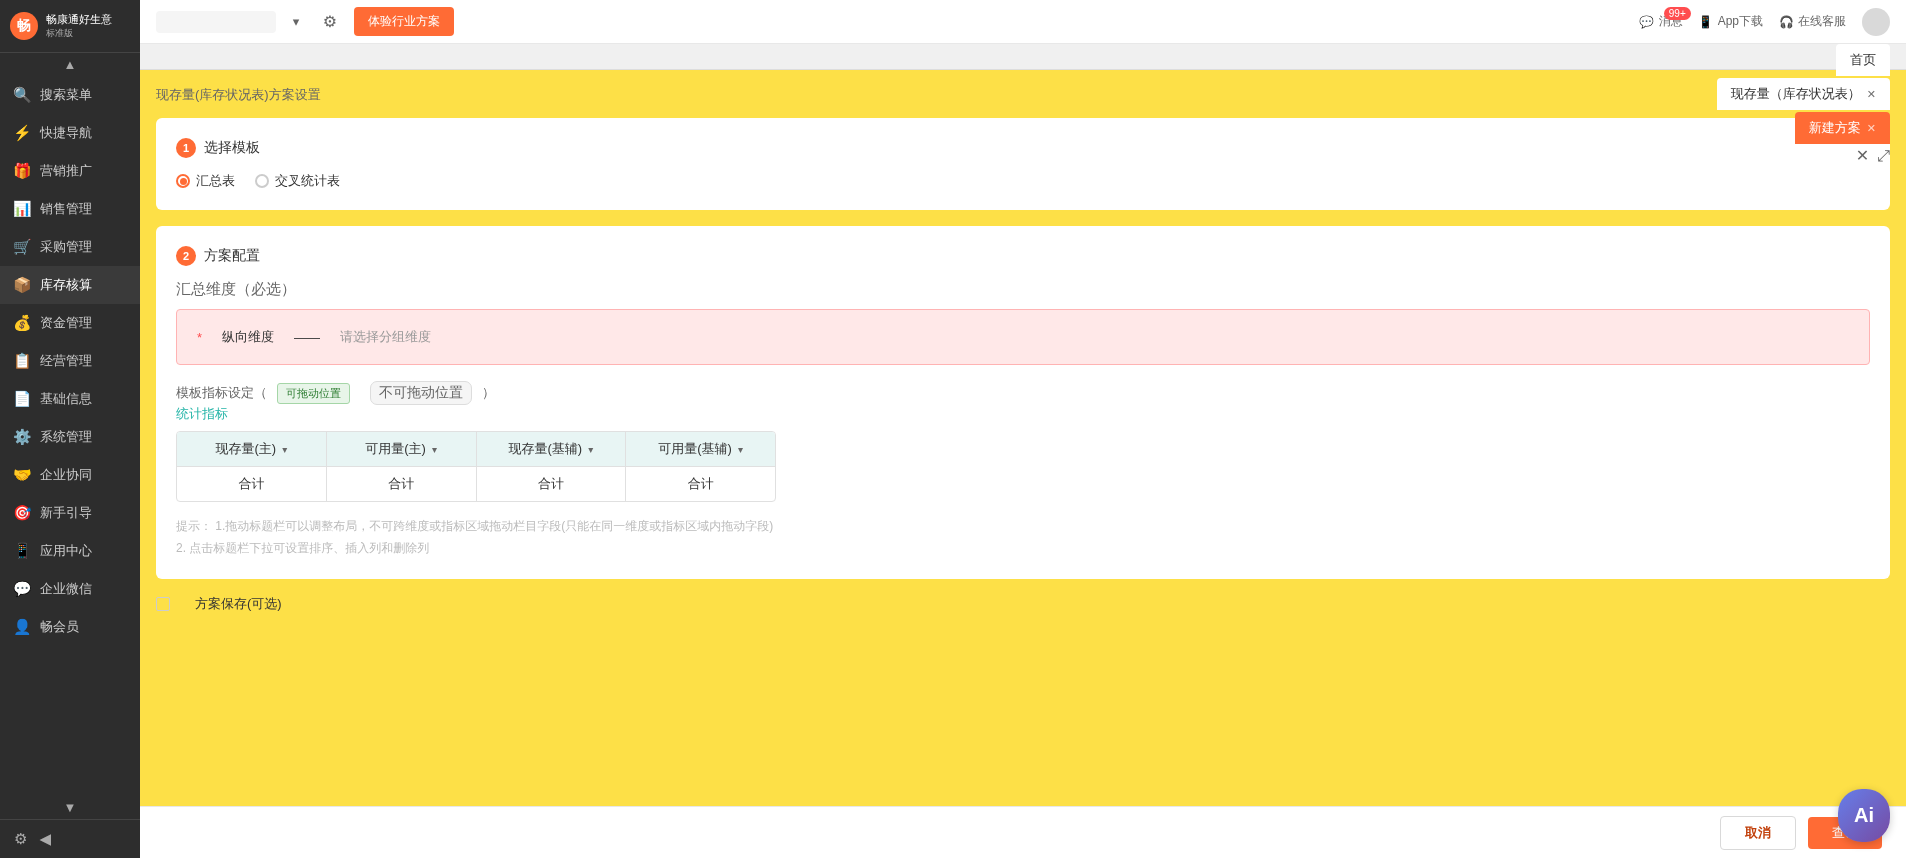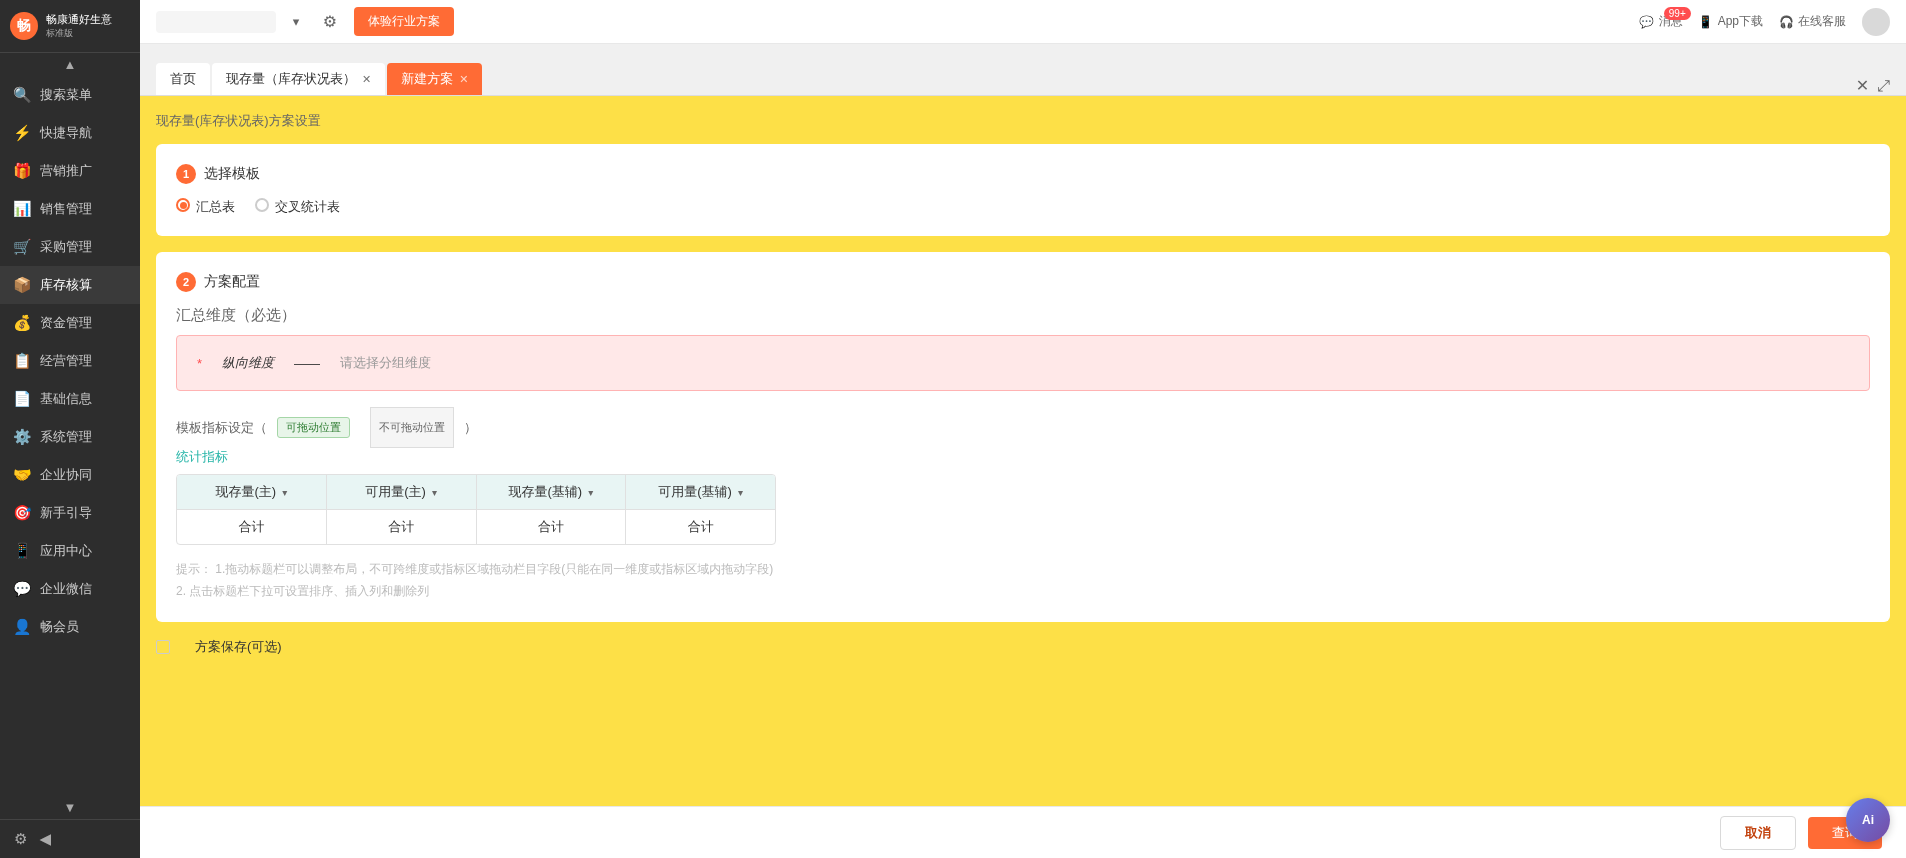--- a/index.html
+++ b/index.html
@@ -29,21 +29,21 @@
     .topbar-search input { border: none; background: transparent; outline: none; font-size: 12px; color: #999; width: 100px; }
     .topbar-dropdown { width: 20px; height: 20px; display: flex; align-items: center; justify-content: center; cursor: pointer; color: #666; }
     .topbar-gear { width: 28px; height: 28px; display: flex; align-items: center; justify-content: center; cursor: pointer; color: #666; font-size: 16px; }
     .trial-btn { background: #ff6b35; color: white; border: none; padding: 6px 14px; border-radius: 4px; font-size: 12px; cursor: pointer; white-space: nowrap; }
     .topbar-right { margin-left: auto; display: flex; align-items: center; gap: 16px; }
     .topbar-right-item { display: flex; align-items: center; gap: 4px; cursor: pointer; color: #666; font-size: 12px; position: relative; }
     .badge { background: #ff4d4f; color: white; border-radius: 10px; padding: 1px 5px; font-size: 10px; position: absolute; top: -6px; right: -8px; }
     .user-avatar { width: 28px; height: 28px; background: #d9d9d9; border-radius: 50%; }
 
     
-    .tabbar { height: 52px; background: #f0f0f0; display: flex; align-items: flex-end; padding: 0 16px; gap: 2px; flex-shrink: 0; border-bottom: 1px solid #ddd; position: relative; }
+    .tabbar { height: 26px; background: #f0f0f0; display: flex; align-items: flex-end; padding: 0 16px; gap: 2px; flex-shrink: 0; border-bottom: 1px solid #ddd; position: relative; flex-direction: column; }
     .tab { padding: 7px 14px; border-radius: 4px 4px 0 0; cursor: pointer; font-size: 13px; display: flex; align-items: center; gap: 6px; background: #e0e0e0; color: #666; }
     .tab.home { background: #fff; color: #333; }
     .tab.active-tab { background: #fff; color: #333; }
     .tab.new-tab { background: #ff6b35; color: #fff; }
     .tab-close { cursor: pointer; font-size: 11px; opacity: 0.7; }
     .tabbar-right { margin-left: auto; display: flex; align-items: center; gap: 8px; }
     .tabbar-btn { cursor: pointer; color: #666; font-size: 16px; }
 
     
     .content { flex: 1; overflow-y: auto; background: #fde047; padding: 16px; }
@@ -52,36 +52,36 @@
 
     .page-title { font-size: 13px; color: #666; margin-bottom: 14px; }
 
     .card { background: #fff; border-radius: 6px; padding: 20px; margin-bottom: 16px; }
 
     
     .step-header { display: flex; align-items: center; gap: 8px; margin-bottom: 14px; }
     .step-num { width: 20px; height: 20px; background: #ff6b35; color: white; border-radius: 50%; display: flex; align-items: center; justify-content: center; font-size: 11px; font-weight: bold; }
     .step-title { font-size: 14px; font-weight: 500; color: #333; }
     .radio-group { display: flex; align-items: center; gap: 20px; }
-    .radio-item { display: flex; gap: 6px; cursor: pointer; font-size: 13px; color: #333; }
+    .radio-item { display: flex; align-items: center; gap: 6px; cursor: pointer; font-size: 13px; color: #333; }
     .radio-circle { width: 14px; height: 14px; border-radius: 50%; border: 2px solid #ccc; display: flex; align-items: center; justify-content: center; }
     .radio-circle.selected { border-color: #ff6b35; }
     .radio-dot { width: 7px; height: 7px; border-radius: 50%; background: #ff6b35; }
 
     
     .section-label { font-size: 15px; color: #666; margin-bottom: 10px; }
     .dimension-box { background: #ffe8e8; border: 1px solid #ffb3b3; border-radius: 4px; padding: 18px 20px; display: flex; align-items: center; gap: 20px; margin-bottom: 16px; }
     .required-mark { color: #ff4d4f; }
-    .dimension-label { color: #333; font-size: 13px; font-style: italic; }
+    .dimension-label { color: #333; font-size: 13px; }
     .dimension-dash { color: #333; }
     .dimension-placeholder { color: #999; font-size: 13px; }
 
     .indicator-settings { font-size: 13px; color: #666; display: flex; align-items: center; gap: 10px; }
     .draggable-badge { background: #e8f5e9; border: 1px solid #a5d6a7; color: #2e7d32; padding: 2px 8px; border-radius: 3px; font-size: 11px; }
-    .non-draggable-badge { background: #f5f5f5; border: 1px solid #ddd; color: #666; padding: 12px 8px; border-radius: 0; font-size: 11px; }
+    .non-draggable-badge { background: #f5f5f5; border: 1px solid #ddd; color: #666; padding: 2px 8px; border-radius: 7px; font-size: 14px; }
 
     .stats-section { margin-bottom: 10px; }
     .stats-title { color: #26b5a8; font-size: 13px; font-weight: 500; margin-bottom: 8px; }
     .stats-table { border: 1px solid #e0e0e0; border-radius: 4px; overflow: hidden; width: 600px; }
     .stats-table-header { display: flex; background: #e8f5f4; }
     .stats-col { flex: 1; display: flex; align-items: center; justify-content: center; padding: 8px 10px; border-right: 1px solid #e0e0e0; gap: 6px; font-size: 13px; color: #333; }
     .stats-col:last-child { border-right: none; }
     .stats-table-row { display: flex; border-top: 1px solid #e0e0e0; }
     .stats-cell { flex: 1; text-align: center; padding: 8px 10px; border-right: 1px solid #e0e0e0; font-size: 13px; color: #333; }
     .stats-cell:last-child { border-right: none; }
@@ -93,21 +93,21 @@
     
     .save-row { display: flex; align-items: center; gap: 25px; font-size: 13px; color: #333; margin-top: 10px; }
     .save-checkbox { width: 14px; height: 14px; border: 1px solid #ccc; border-radius: 2px; cursor: pointer; }
 
     
     .bottom-bar { height: 52px; background: #fff; border-top: 1px solid #e8e8e8; display: flex; align-items: center; justify-content: flex-end; padding: 0 24px; gap: 12px; flex-shrink: 0; }
     .cancel-btn { border: 1px solid #d9d9d9; background: #fff; color: #c2410c; padding: 7px 24px; border-radius: 4px; font-size: 13px; cursor: pointer; font-weight: bold; }
     .query-btn { background: #ff6b35; color: #fff; border: none; padding: 7px 24px; border-radius: 4px; font-size: 13px; cursor: pointer; }
 
     
-    .ai-btn { position: fixed; bottom: 16px; right: 16px; background: linear-gradient(135deg, #667eea, #764ba2); color: white; border-radius: 24px; padding: 15px 16px; font-size: 12px; font-weight: bold; cursor: pointer; box-shadow: 0 2px 8px rgba(0,0,0,0.2); }
+    .ai-btn { position: fixed; bottom: 16px; right: 16px; background: linear-gradient(135deg, #667eea, #764ba2); color: white; border-radius: 24px; padding: 15px 16px; font-size: 20px; font-weight: bold; cursor: pointer; box-shadow: 0 2px 8px rgba(0,0,0,0.2); }
 
     
     .sidebar-scroll-up { text-align: center; padding: 4px; cursor: pointer; color: #aaa; }
     .sidebar-scroll-down { text-align: center; padding: 4px; cursor: pointer; color: #aaa; }
   </style>
 </head>
 <body>
 
 <div class="sidebar">
   <div class="sidebar-logo">

